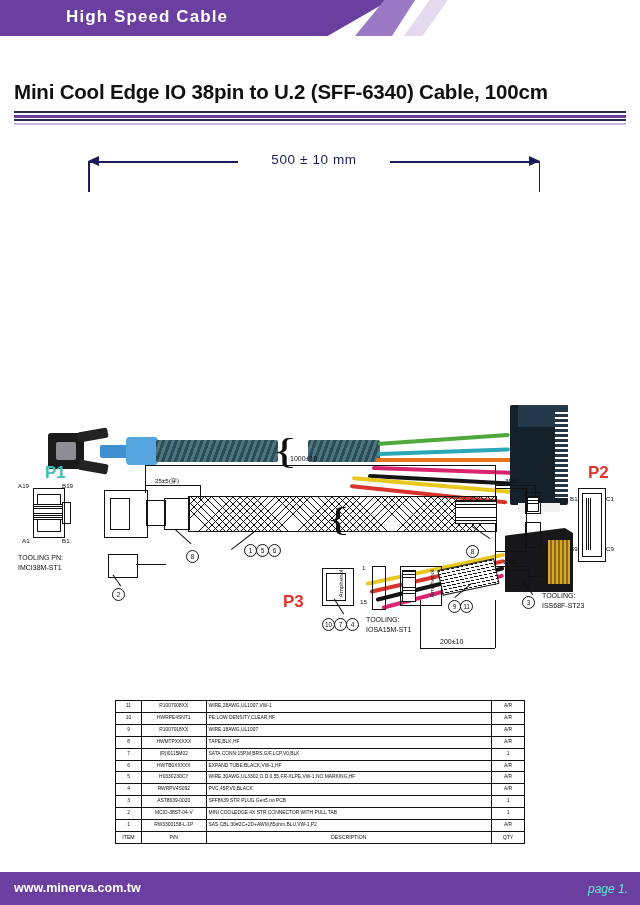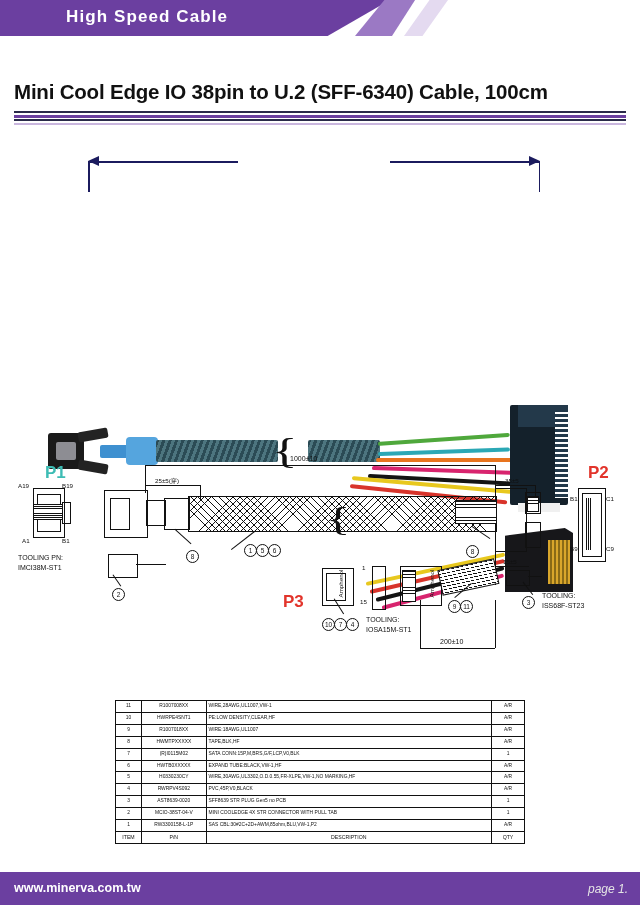--- a/index.html
+++ b/index.html
@@ -131,21 +131,21 @@
     white-space:nowrap;overflow:hidden;}
   .c-item{width:22px;text-align:center;}
   .c-pn{width:62px;text-align:center;}
   .c-desc{width:296px;text-align:left;padding-left:5px;}
   .c-qty{width:30px;text-align:center;}
   .bom tr.hdr td{text-align:center;font-size:5.2px;}
 
   
   .footer{position:absolute;left:0;bottom:0;width:640px;height:33px;background:#6B3FA0;}
   .foot-url{position:absolute;left:14px;top:9px;font-size:12.5px;color:#fff;font-weight:bold;}
-  .foot-page{position:absolute;right:12px;top:10px;font-size:12px;color:#e5e5e5;font-style:italic;}
+  .foot-page{position:absolute;right:12px;top:10px;font-size:12px;color:#5eead4;font-style:italic;}
 </style>
 </head>
 <body>
 
 <div class="header">
   <div class="hdr-band"></div>
   <div class="hdr-slash1"></div>
   <div class="hdr-slash2"></div>
   <div class="hdr-slash3"></div>
   <div class="hdr-title">High Speed Cable</div>
@@ -157,20 +157,21 @@
 <div class="rule r3"></div>
 <div class="rule r4"></div>
 
 <div class="dim-wrap">
   <div class="dim-line"></div>
   <div class="dim-gap"></div>
   <div class="dim-arrowL"></div>
   <div class="dim-arrowR"></div>
   <div class="ext-l"></div>
   <div class="ext-r"></div>
+  <div class="dim-text">500 ± 10 mm</div>
 </div>
 
 <div class="photo">
   <div class="mce-body"></div>
   <div class="mce-metal"></div>
   <div class="mce-latch"></div>
   <div class="mce-latch2"></div>
   <div class="pull-tab"></div>
   <div class="blue-block"></div>
   <div class="braid-l"></div>

